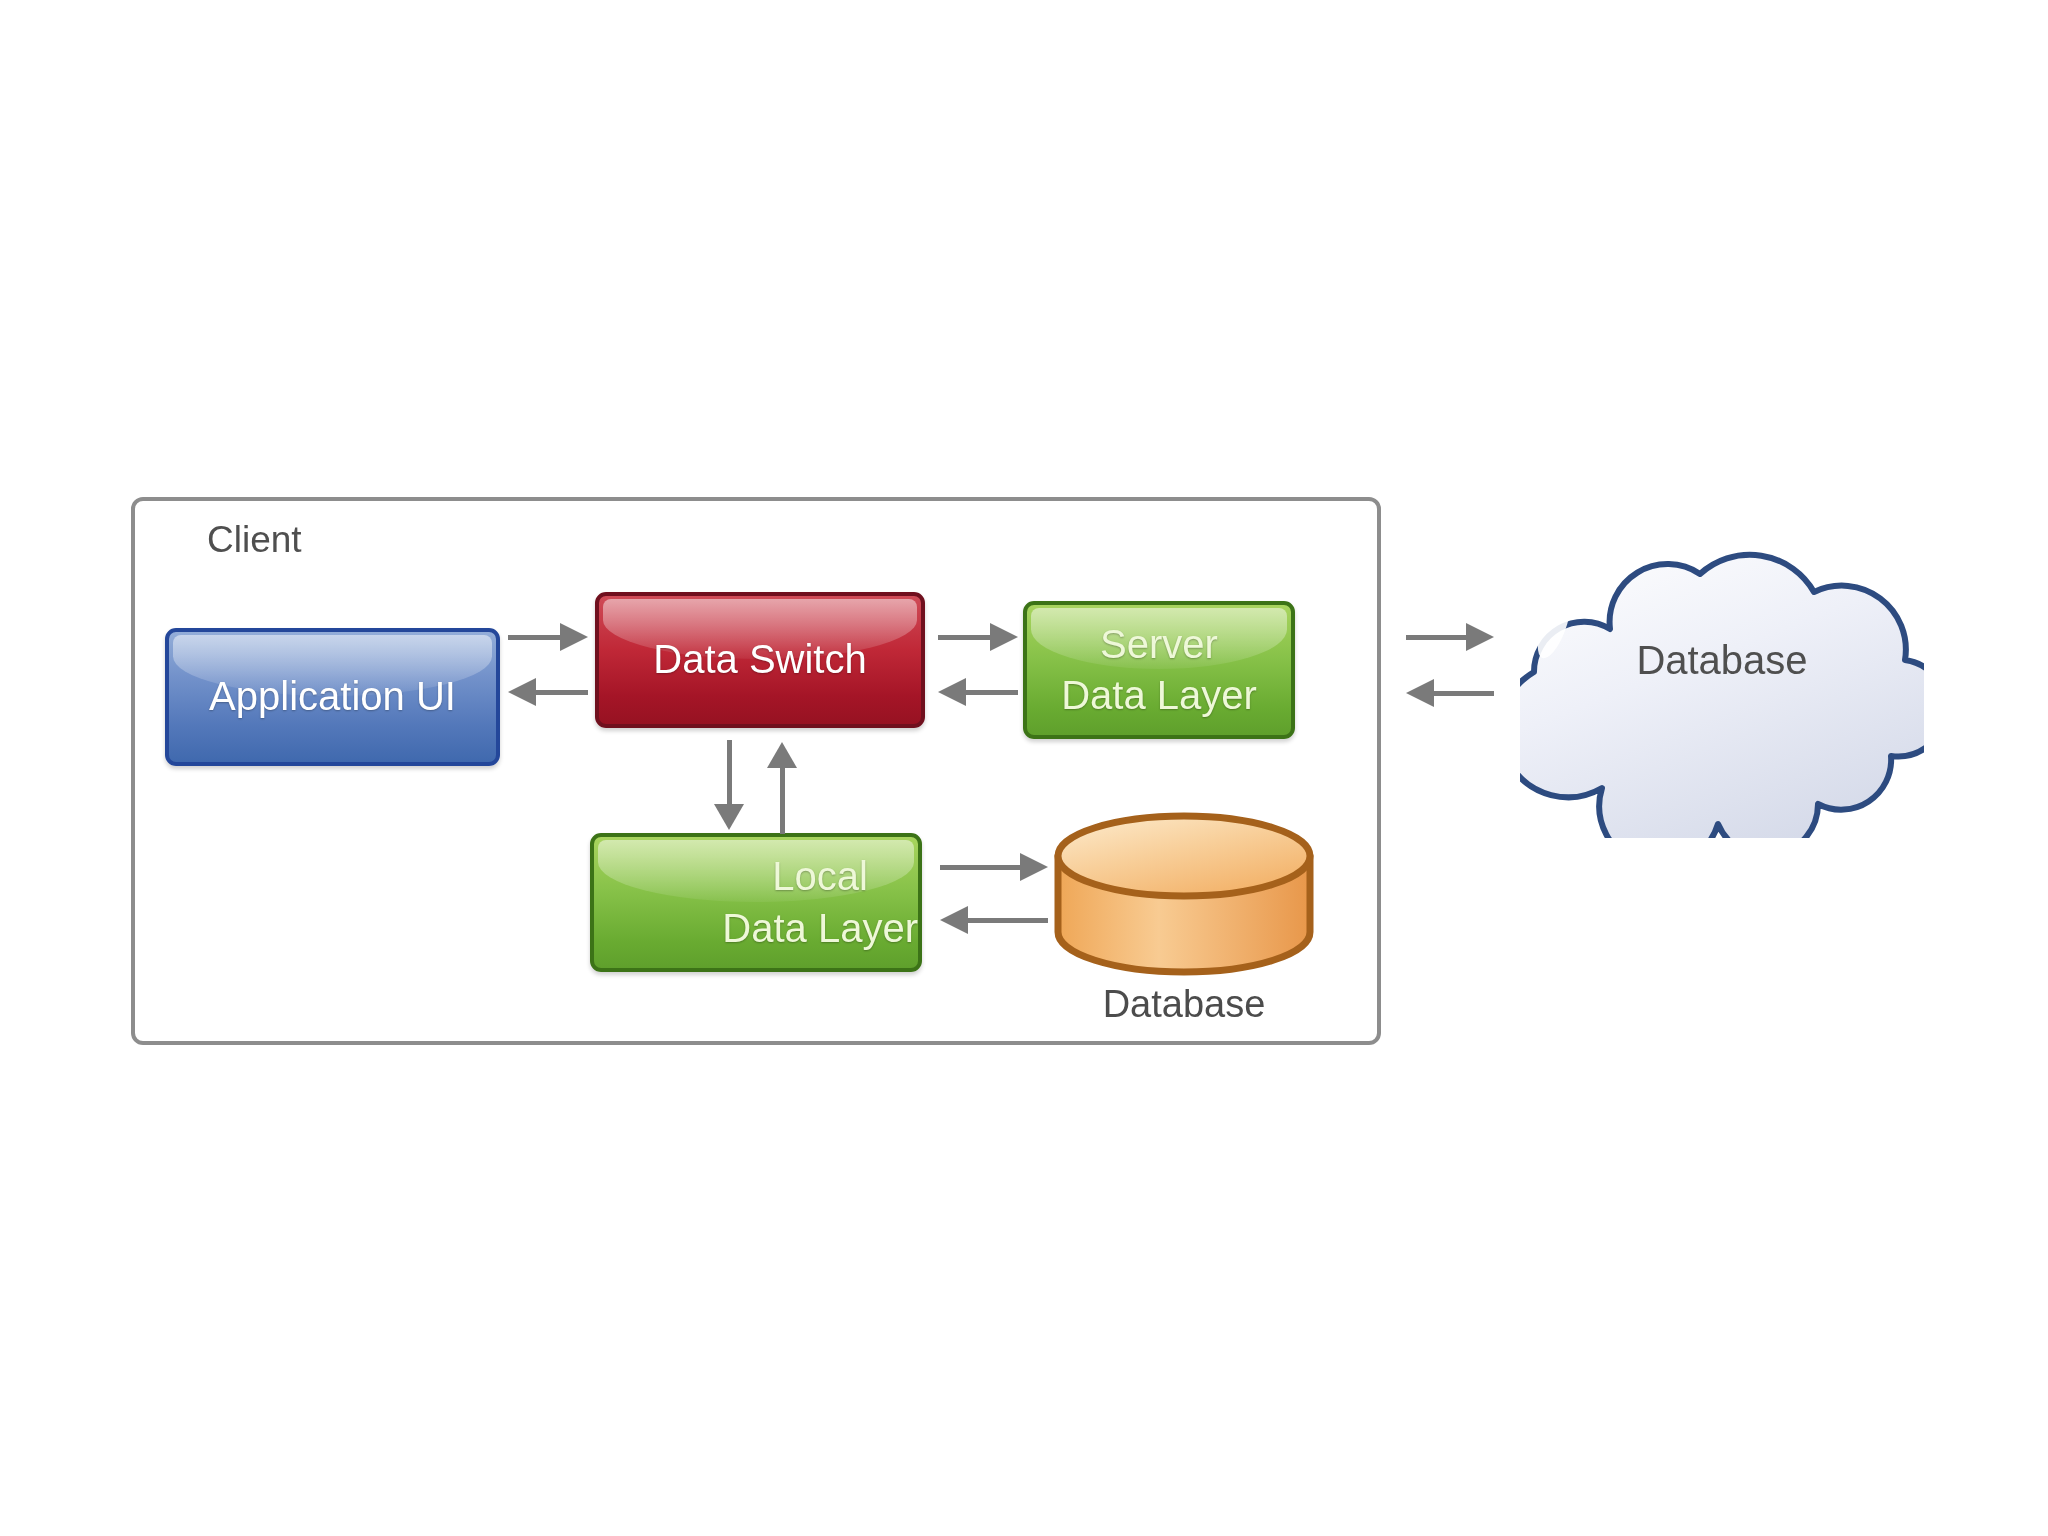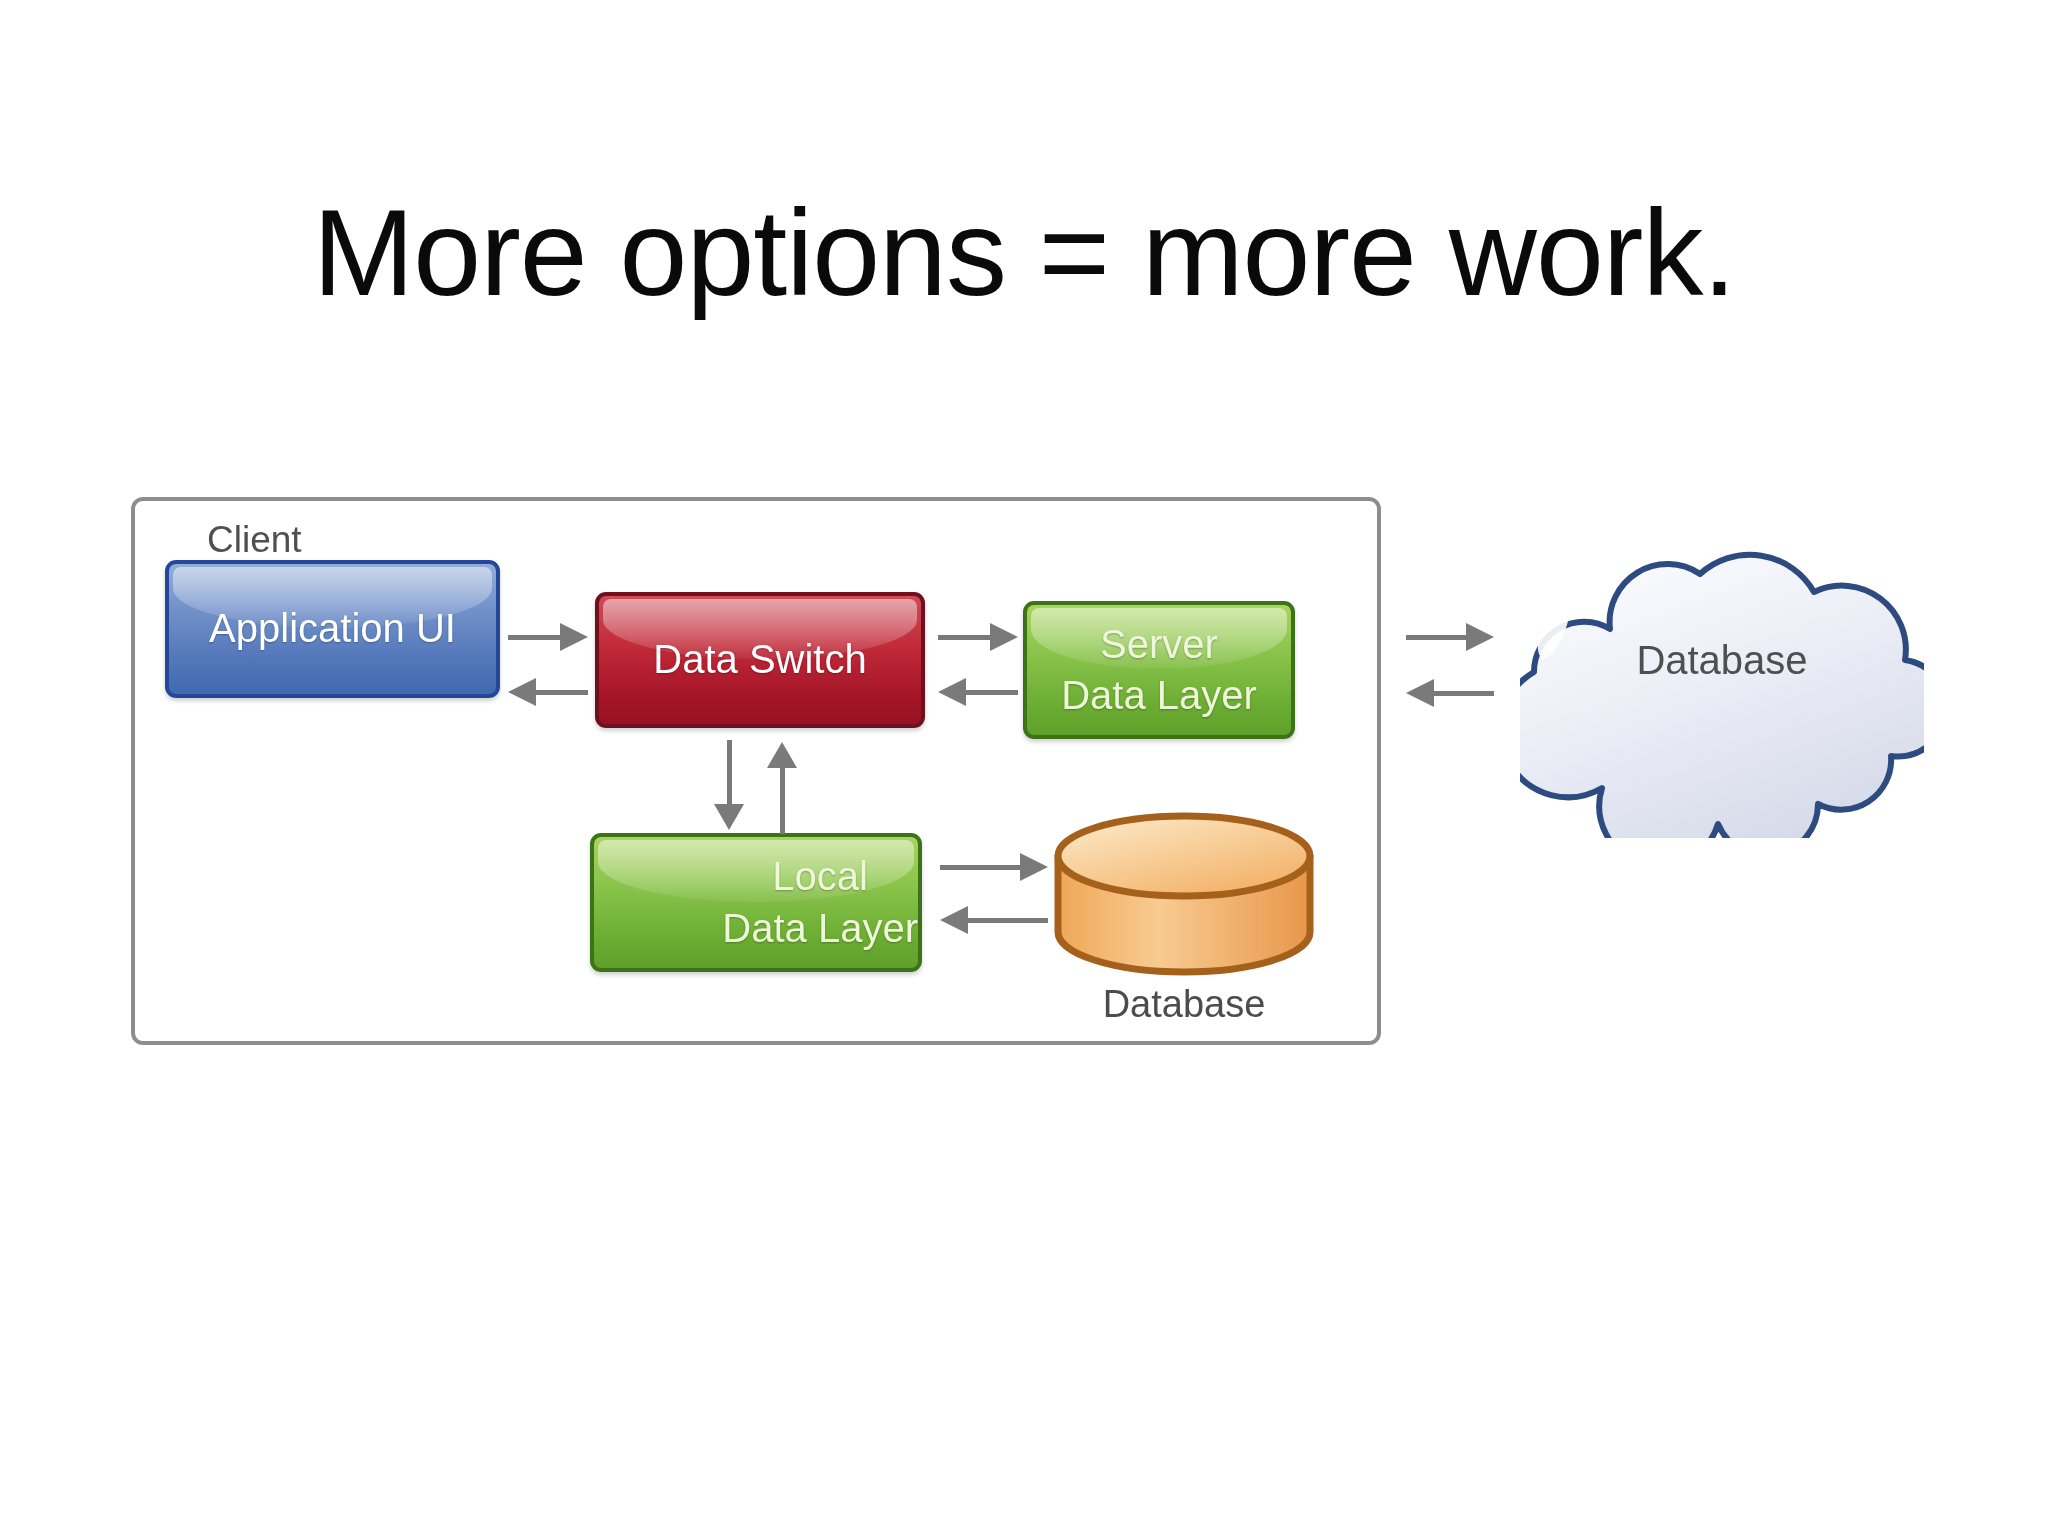--- a/index.html
+++ b/index.html
@@ -38,21 +38,21 @@
     border-radius:8px 8px 50% 50% / 8px 8px 65% 65%;
     background:linear-gradient(180deg, rgba(255,255,255,0.5), rgba(255,255,255,0.06));
     pointer-events:none;
   }
   .node-label {
     position:relative; z-index:2; white-space:pre-line;
     font-size:40px; line-height:1.28; color:#ffffff;
     text-shadow:0 1px 2px rgba(0,0,0,0.28);
   }
   .node-blue {
-    left:165px; top:560px; width:335px; height:138px;
+    left:165px; top:628px; width:335px; height:138px;
     border:4px solid #24479a;
     background:linear-gradient(180deg,#93add8 0%,#7291ca 35%,#5378ba 72%,#4069ae 100%);
   }
   .node-red {
     left:595px; top:592px; width:330px; height:136px;
     border:4px solid #70101e;
     background:linear-gradient(180deg,#cf4b57 0%,#c02837 42%,#a51527 78%,#971222 100%);
   }
   .node-green-server {
     left:1023px; top:592px; width:272px; height:138px;
@@ -118,21 +118,20 @@
   .cloud-label {
     position:absolute; left:0; right:0; top:160px;
     text-align:center; font-size:40px; color:#4f4f4f;
   }
 </style>
 </head>
 <body>
 
 <div class="canvas">
 
-  <h1 class="slide-title">More options = more work.</h1>
 
   <div class="client-box">
     <div class="client-label">Client</div>
   </div>
 
   <div class="node node-blue">
     <span class="node-label">Application UI</span>
   </div>
 
   <div class="node node-red">

